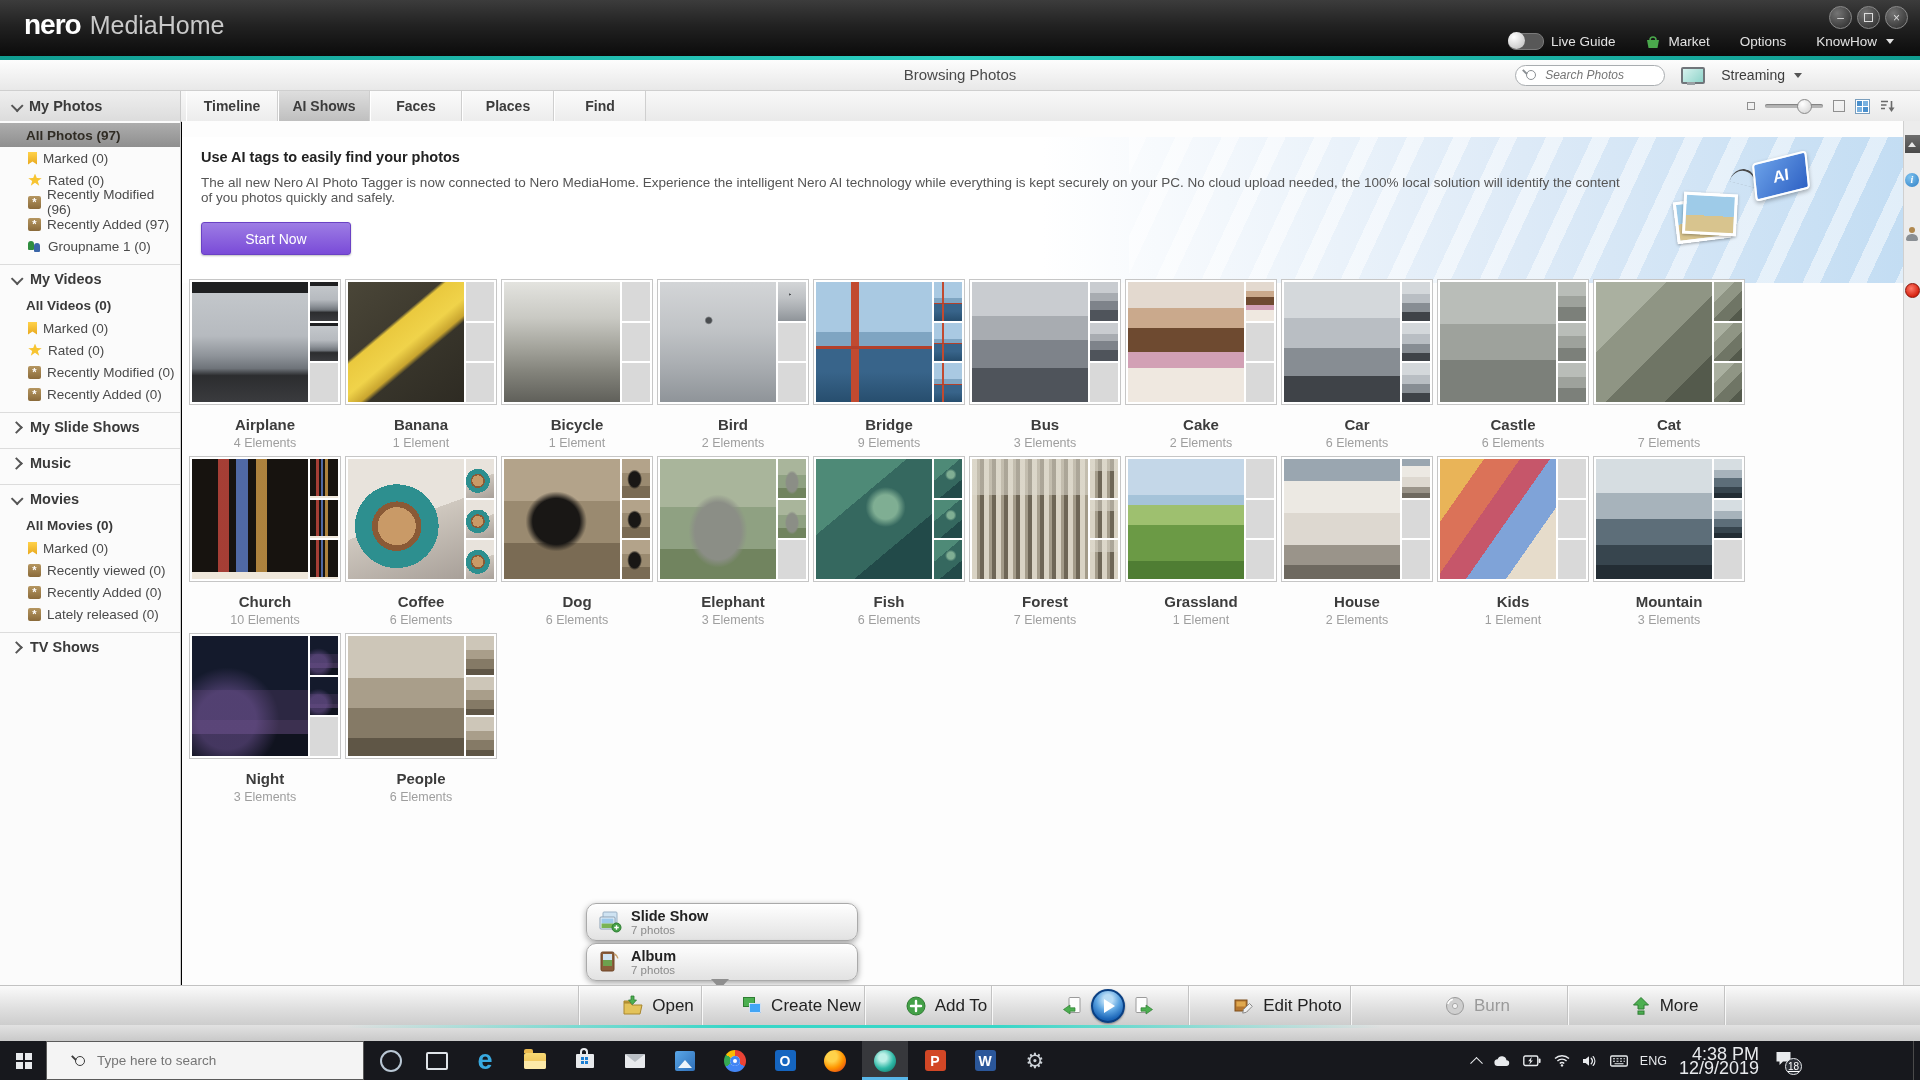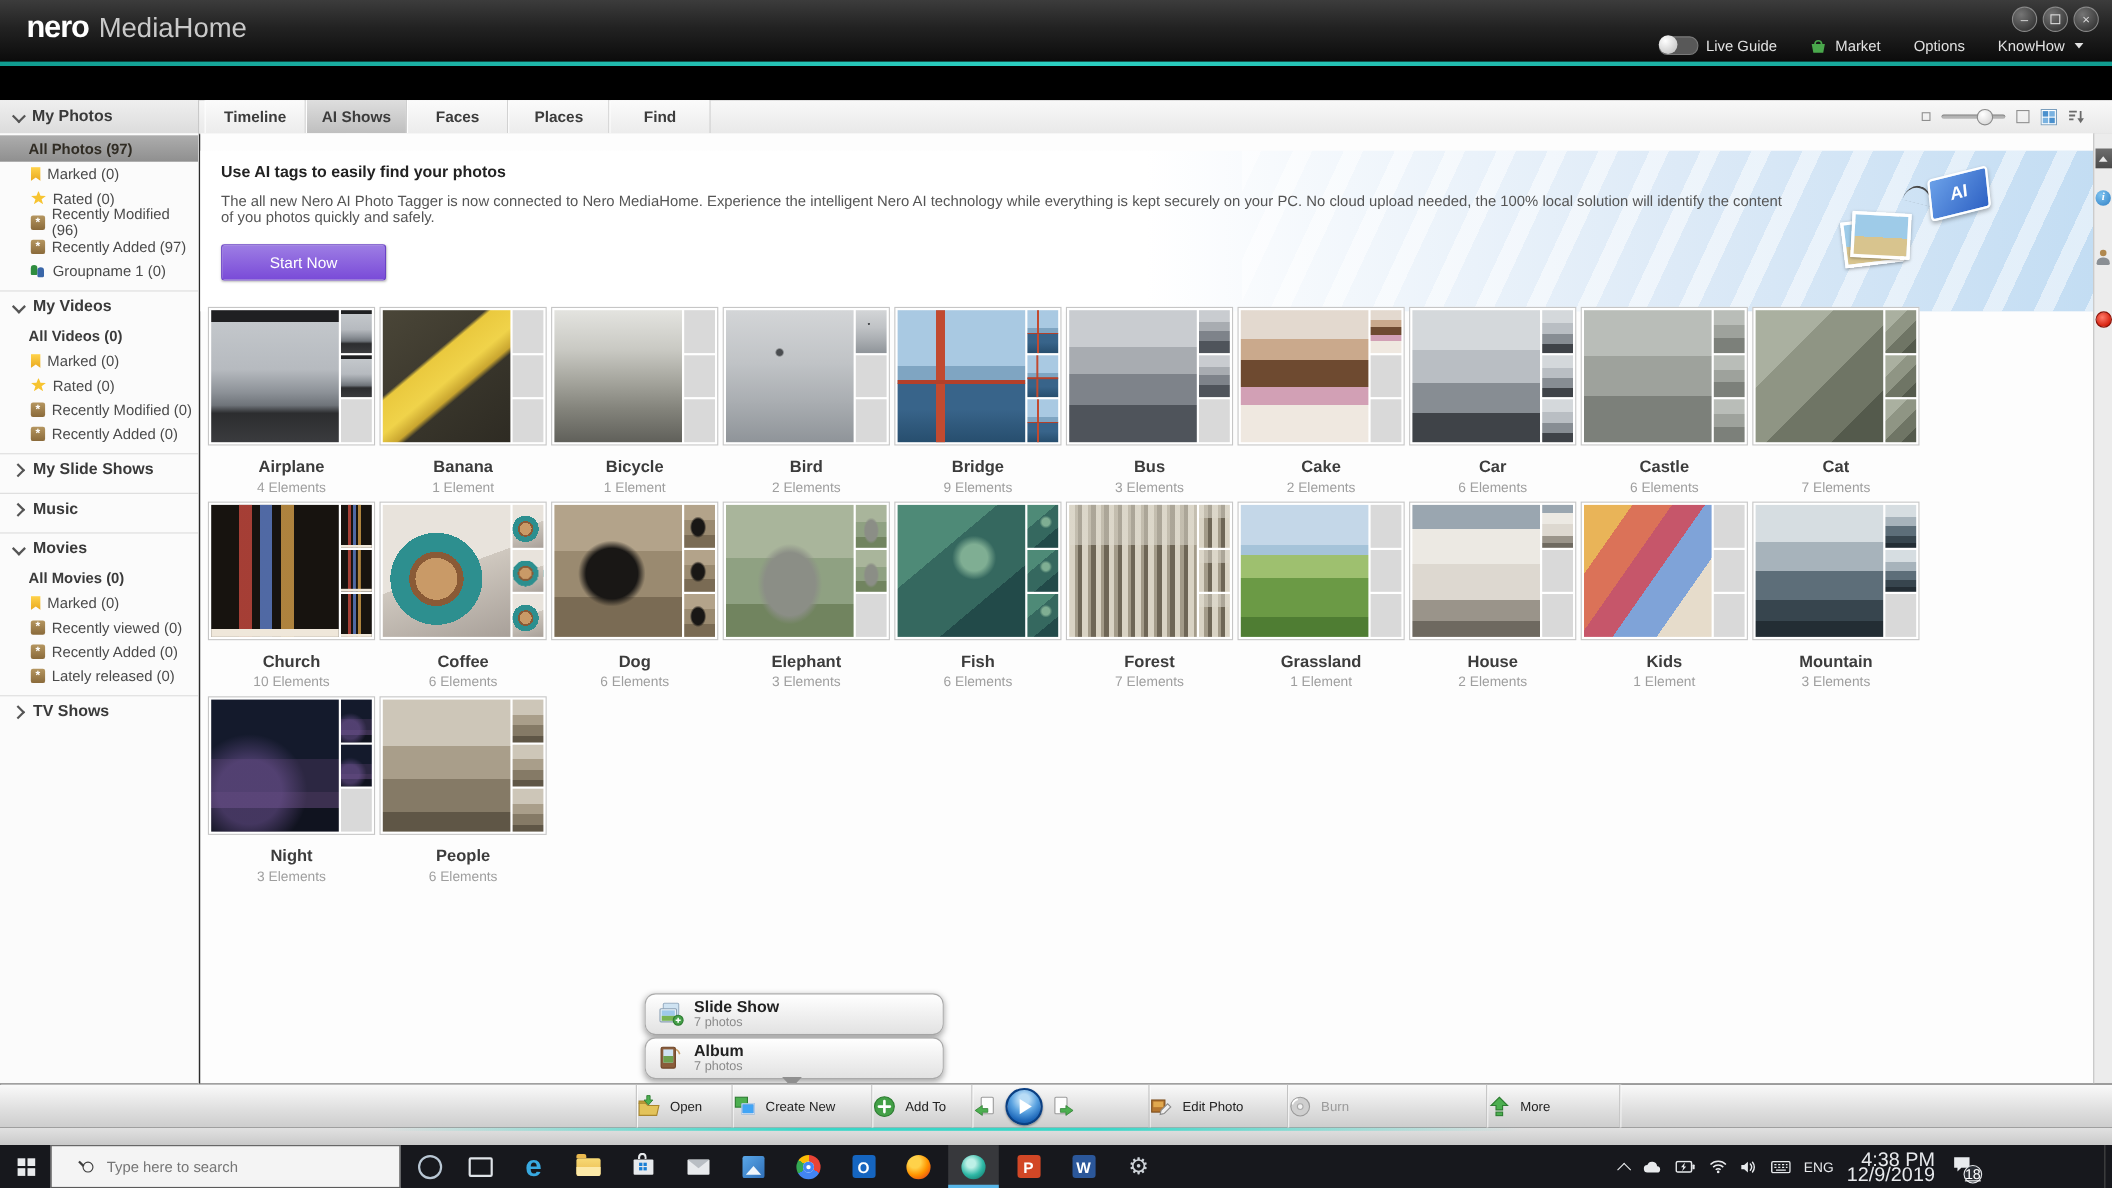--- a/index.html
+++ b/index.html
@@ -160,23 +160,23 @@
   .pitem .t{font-size:14.5px;font-weight:bold;color:#222;line-height:15px;}
   .pitem .s{font-size:11.5px;color:#8a8a8a;line-height:12px;}
   .ptail{position:absolute;left:125px;top:76px;width:0;height:0;
     border-left:9px solid transparent;border-right:9px solid transparent;border-top:10px solid #8f8f8f;}
 
   
   .toolbar{position:absolute;left:0;bottom:55px;width:1920px;height:40px;
     background:linear-gradient(180deg,#fafafa,#dedede 60%,#cdcdcd);border-top:1px solid #c2c2c2;
     display:flex;align-items:stretch;box-sizing:border-box;}
   .tspacer{width:578px;border-right:1px solid #c3c3c3;box-shadow:1px 0 0 rgba(255,255,255,.8);}
-  .tcell{display:flex;align-items:center;gap:8px;
+  .tcell{display:flex;align-items:center;justify-content:center;gap:8px;
     border-right:1px solid #c3c3c3;box-shadow:1px 0 0 rgba(255,255,255,.8);
-    font-size:12px;color:#222;}
+    font-size:17px;color:#222;margin-left:36px;}
   .tcell.dis{color:#9a9a9a;}
   .playbtn{width:34px;height:34px;border-radius:50%;border:2px solid #0a3f82;box-sizing:border-box;
     background:radial-gradient(circle at 50% 28%,#b8dcf6 0 18%,#5aa2e0 45%,#1c66b8 75%,#0d4a94);
     display:flex;align-items:center;justify-content:center;box-shadow:0 1px 2px rgba(0,0,0,.4);}
   .playbtn::after{content:"";border-left:11px solid #fff;border-top:7px solid transparent;
     border-bottom:7px solid transparent;margin-left:3px;}
   .bstrip{position:absolute;left:0;bottom:39px;width:1920px;height:16px;
     background:linear-gradient(180deg,#e2e2e2,#c9c9c9);}
   .bstrip::before{content:"";position:absolute;left:0;top:0;width:100%;height:3px;
     background:linear-gradient(90deg,rgba(0,0,0,0) 0 18%,rgba(47,214,198,.95) 38% 52%,rgba(0,0,0,0) 72%);}
@@ -236,21 +236,21 @@
   .app-powerpoint{width:21px;height:21px;background:#d24726;border-radius:3px;color:#fff;font-weight:bold;font-size:14px;}
   .app-word{width:21px;height:21px;background:#2b579a;border-radius:3px;color:#fff;font-weight:bold;font-size:14px;}
   .app-settings{color:#cdd2d8;font-size:21px;line-height:1;}
   .tray{position:absolute;right:128px;top:0;height:39px;display:flex;align-items:center;gap:12px;}
   .chup{width:8px;height:8px;border-left:1.7px solid #e8eaed;border-top:1.7px solid #e8eaed;
     transform:rotate(45deg) translate(2px,2px);}
   .lang{font-size:12.5px;}
   .clock{font-size:18px;line-height:14px;text-align:right;}
   .notif{position:relative;margin-left:4px;}
   .badge{position:absolute;right:-10px;bottom:-5px;width:17px;height:17px;border-radius:50%;
-    background:#2b2f36;border:1.4px solid #e8eaed;color:#fff;font-size:13px;
+    background:#2b2f36;border:1.4px solid #e8eaed;color:#fff;font-size:10px;
     display:flex;align-items:center;justify-content:center;box-sizing:border-box;text-decoration:underline;}
   .peek{position:absolute;right:0;top:0;width:6px;height:39px;border-left:1px solid #4a4a4a;}
 </style>
 </head>
 <body>
 
 <div class="app">
 
   <div class="titlebar">
     <div class="logo">
@@ -282,20 +282,34 @@
         <span>Options</span>
       </div>
       <div class="mitem">
         <span>KnowHow</span>
         <span class="dd-arrow"></span>
       </div>
     </div>
   </div>
   <div class="tealline"></div>
 
+  <div class="header">
+    <div class="htitle">Browsing Photos</div>
+    <div class="hright">
+      <div class="hsearch">
+        <span class="ic-mag"></span>
+        <input placeholder="Search Photos" style="">
+      </div>
+      <span class="ic-monitor"></span>
+      <div class="streaming">
+        <span>Streaming</span>
+        <span class="dd-arrow"></span>
+      </div>
+    </div>
+  </div>
 
   <div class="tabrow">
     <div class="sidehead">
       <span class="chev down"></span>
       <span>My Photos</span>
     </div>
     <div class="tabs">
         <div class="tab">
           <span>Timeline</span>
         </div>

